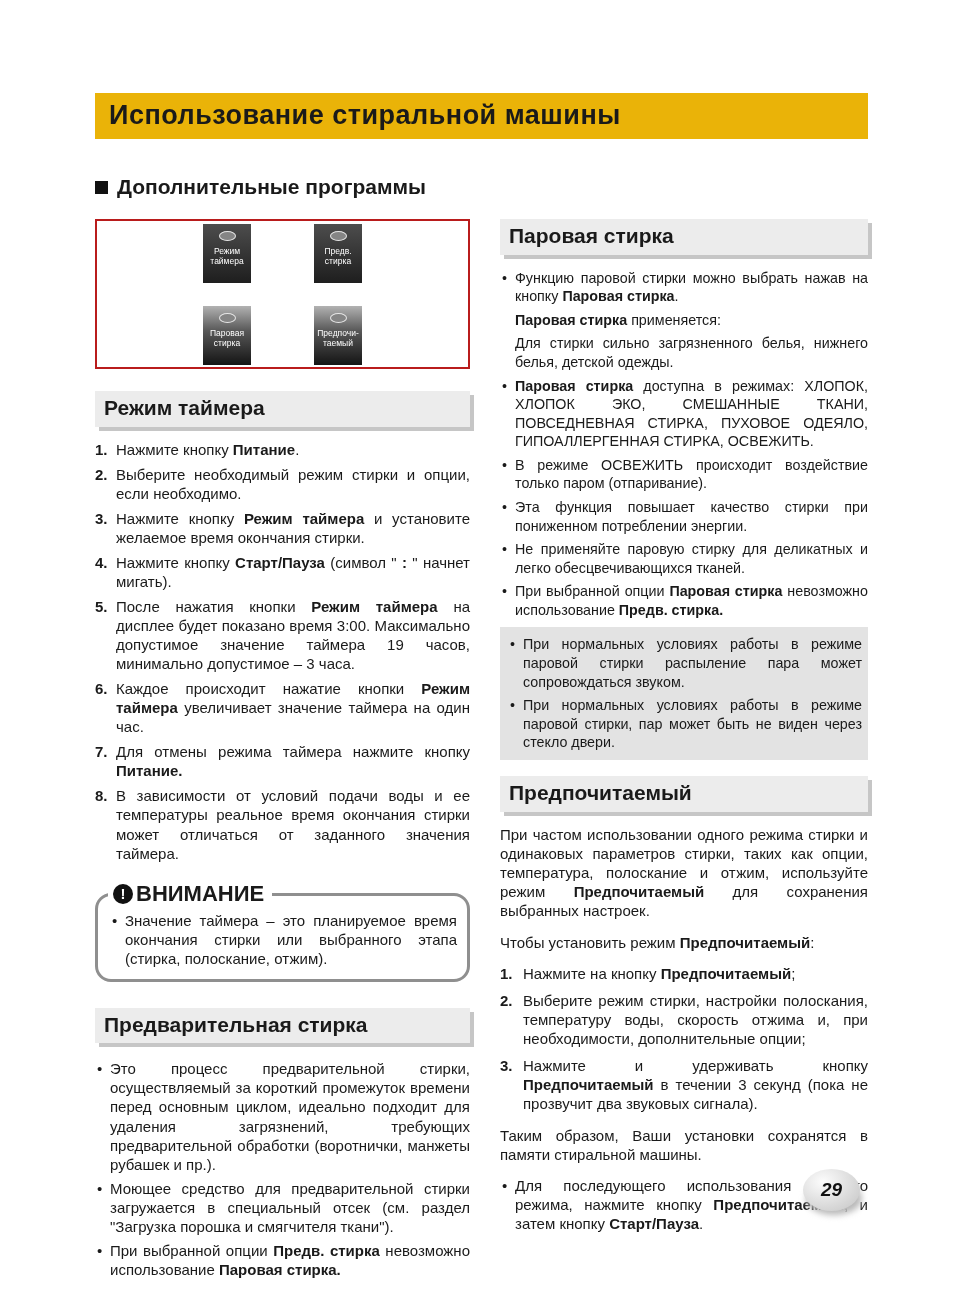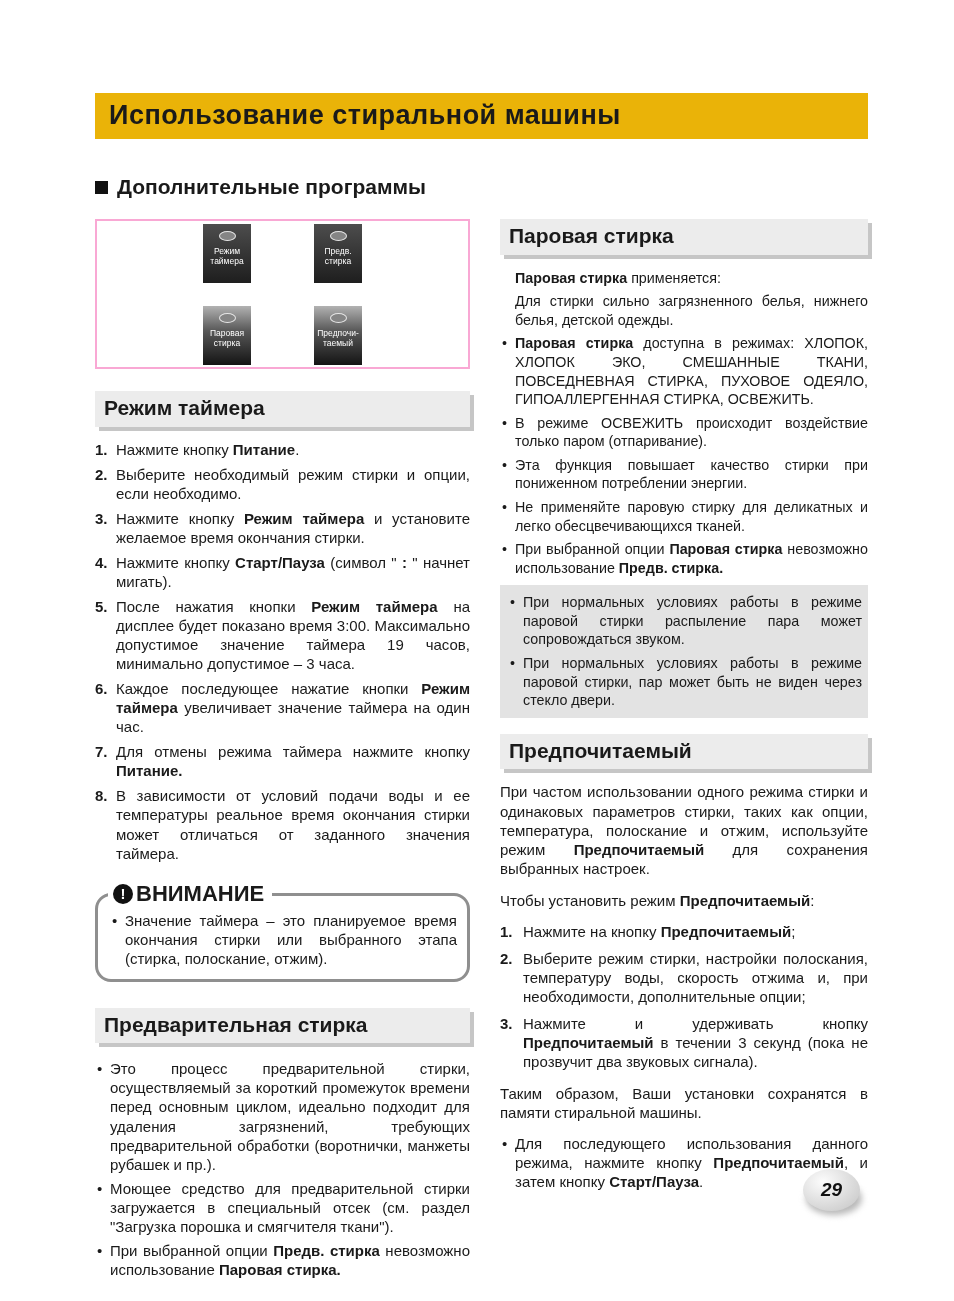--- a/index.html
+++ b/index.html
@@ -24,21 +24,21 @@
   .sect{margin-top:36px;display:flex;align-items:center;gap:9px;}
   .sq{width:13px;height:13px;background:#111;display:inline-block;flex:0 0 auto;}
   .sect-label{font-size:21px;font-weight:bold;}
 
   .cols{display:flex;gap:30px;margin-top:20px;}
   .colL{flex:0 0 375px;font-size:15px;line-height:1.27;}
   .colR{flex:1;font-size:15px;line-height:1.27;}
 
   
   .figure{
-    border:2px solid #f9a8d4;
+    border:2px solid #b91c1c;
     height:150px;box-sizing:border-box;
     display:flex;justify-content:center;align-items:center;gap:63px;
   }
   .btncol{display:flex;flex-direction:column;}
   .wbtn{
     width:48px;height:59px;
     color:#fff;font-size:8.5px;line-height:1.2;text-align:center;
   }
   .btn-a{background:linear-gradient(180deg,#4d4d4d 0%,#333 55%,#1e1e1e 100%);}
   .btn-b{background:linear-gradient(180deg,#b2b2b2 0%,#585858 42%,#141414 100%);margin-top:23px;}
@@ -158,21 +158,21 @@
       </div>
 
       <div class="sec-head mt22">Режим таймера</div>
 
       <div class="steps">
         <div class="step"><span>Нажмите кнопку </span><span class="b">Питание</span><span>.</span></div>
         <div class="step"><span>Выберите необходимый режим стирки и опции, если необходимо.</span></div>
         <div class="step"><span>Нажмите кнопку </span><span class="b">Режим таймера</span><span> и установите желаемое время окончания стирки.</span></div>
         <div class="step"><span>Нажмите кнопку </span><span class="b">Старт/Пауза</span><span> (символ " </span><span class="b">:</span><span> " начнет мигать).</span></div>
         <div class="step"><span>После нажатия кнопки </span><span class="b">Режим таймера</span><span> на дисплее будет показано время 3:00. Максимально допустимое значение таймера 19 часов, минимально допустимое – 3 часа.</span></div>
-        <div class="step"><span>Каждое последующее нажатие кнопки </span><span class="b">Режим таймера</span><span> увеличивает значение таймера на один час.</span></div>
+        <div class="step"><span>Каждое происходит нажатие кнопки </span><span class="b">Режим таймера</span><span> увеличивает значение таймера на один час.</span></div>
         <div class="step"><span>Для отмены режима таймера нажмите кнопку </span><span class="b">Питание.</span></div>
         <div class="step"><span>В зависимости от условий подачи воды и ее температуры реальное время окончания стирки может отличаться от заданного значения таймера.</span></div>
       </div>
 
       <div class="attention">
         <div class="att-title">
           <span class="att-icon">!</span>
           <span>ВНИМАНИЕ</span>
         </div>
         <div class="bl"><span>Значение таймера – это планируемое время окончания стирки или выбранного этапа (стирка, полоскание, отжим).</span></div>
@@ -186,20 +186,21 @@
         <div class="bl"><span>При выбранной опции </span><span class="b">Предв. стирка</span><span> невозможно использование </span><span class="b">Паровая стирка.</span></div>
       </div>
 
     </div>
 
     <div class="colR">
 
       <div class="sec-head mb14">Паровая стирка</div>
 
       <div class="steam-body">
+        <div class="bl"><span>Функцию паровой стирки можно выбрать нажав на кнопку </span><span class="b">Паровая стирка</span><span>.</span></div>
         <div class="sub"><span class="b">Паровая стирка</span><span> применяется:</span></div>
         <div class="sub"><span>Для стирки сильно загрязненного белья, нижнего белья, детской одежды.</span></div>
         <div class="bl"><span class="b">Паровая стирка</span><span> доступна в режимах: ХЛОПОК, ХЛОПОК ЭКО, СМЕШАННЫЕ ТКАНИ, ПОВСЕДНЕВНАЯ СТИРКА, ПУХОВОЕ ОДЕЯЛО, ГИПОАЛЛЕРГЕННАЯ СТИРКА, ОСВЕЖИТЬ.</span></div>
         <div class="bl"><span>В режиме ОСВЕЖИТЬ происходит воздействие только паром (отпаривание).</span></div>
         <div class="bl"><span>Эта функция повышает качество стирки при пониженном потреблении энергии.</span></div>
         <div class="bl"><span>Не применяйте паровую стирку для деликатных и легко обесцвечивающихся тканей.</span></div>
         <div class="bl"><span>При выбранной опции </span><span class="b">Паровая стирка</span><span> невозможно использование </span><span class="b">Предв. стирка.</span></div>
 
         <div class="note">
           <div class="bl"><span>При нормальных условиях работы в режиме паровой стирки распыление пара может сопровождаться звуком.</span></div>

